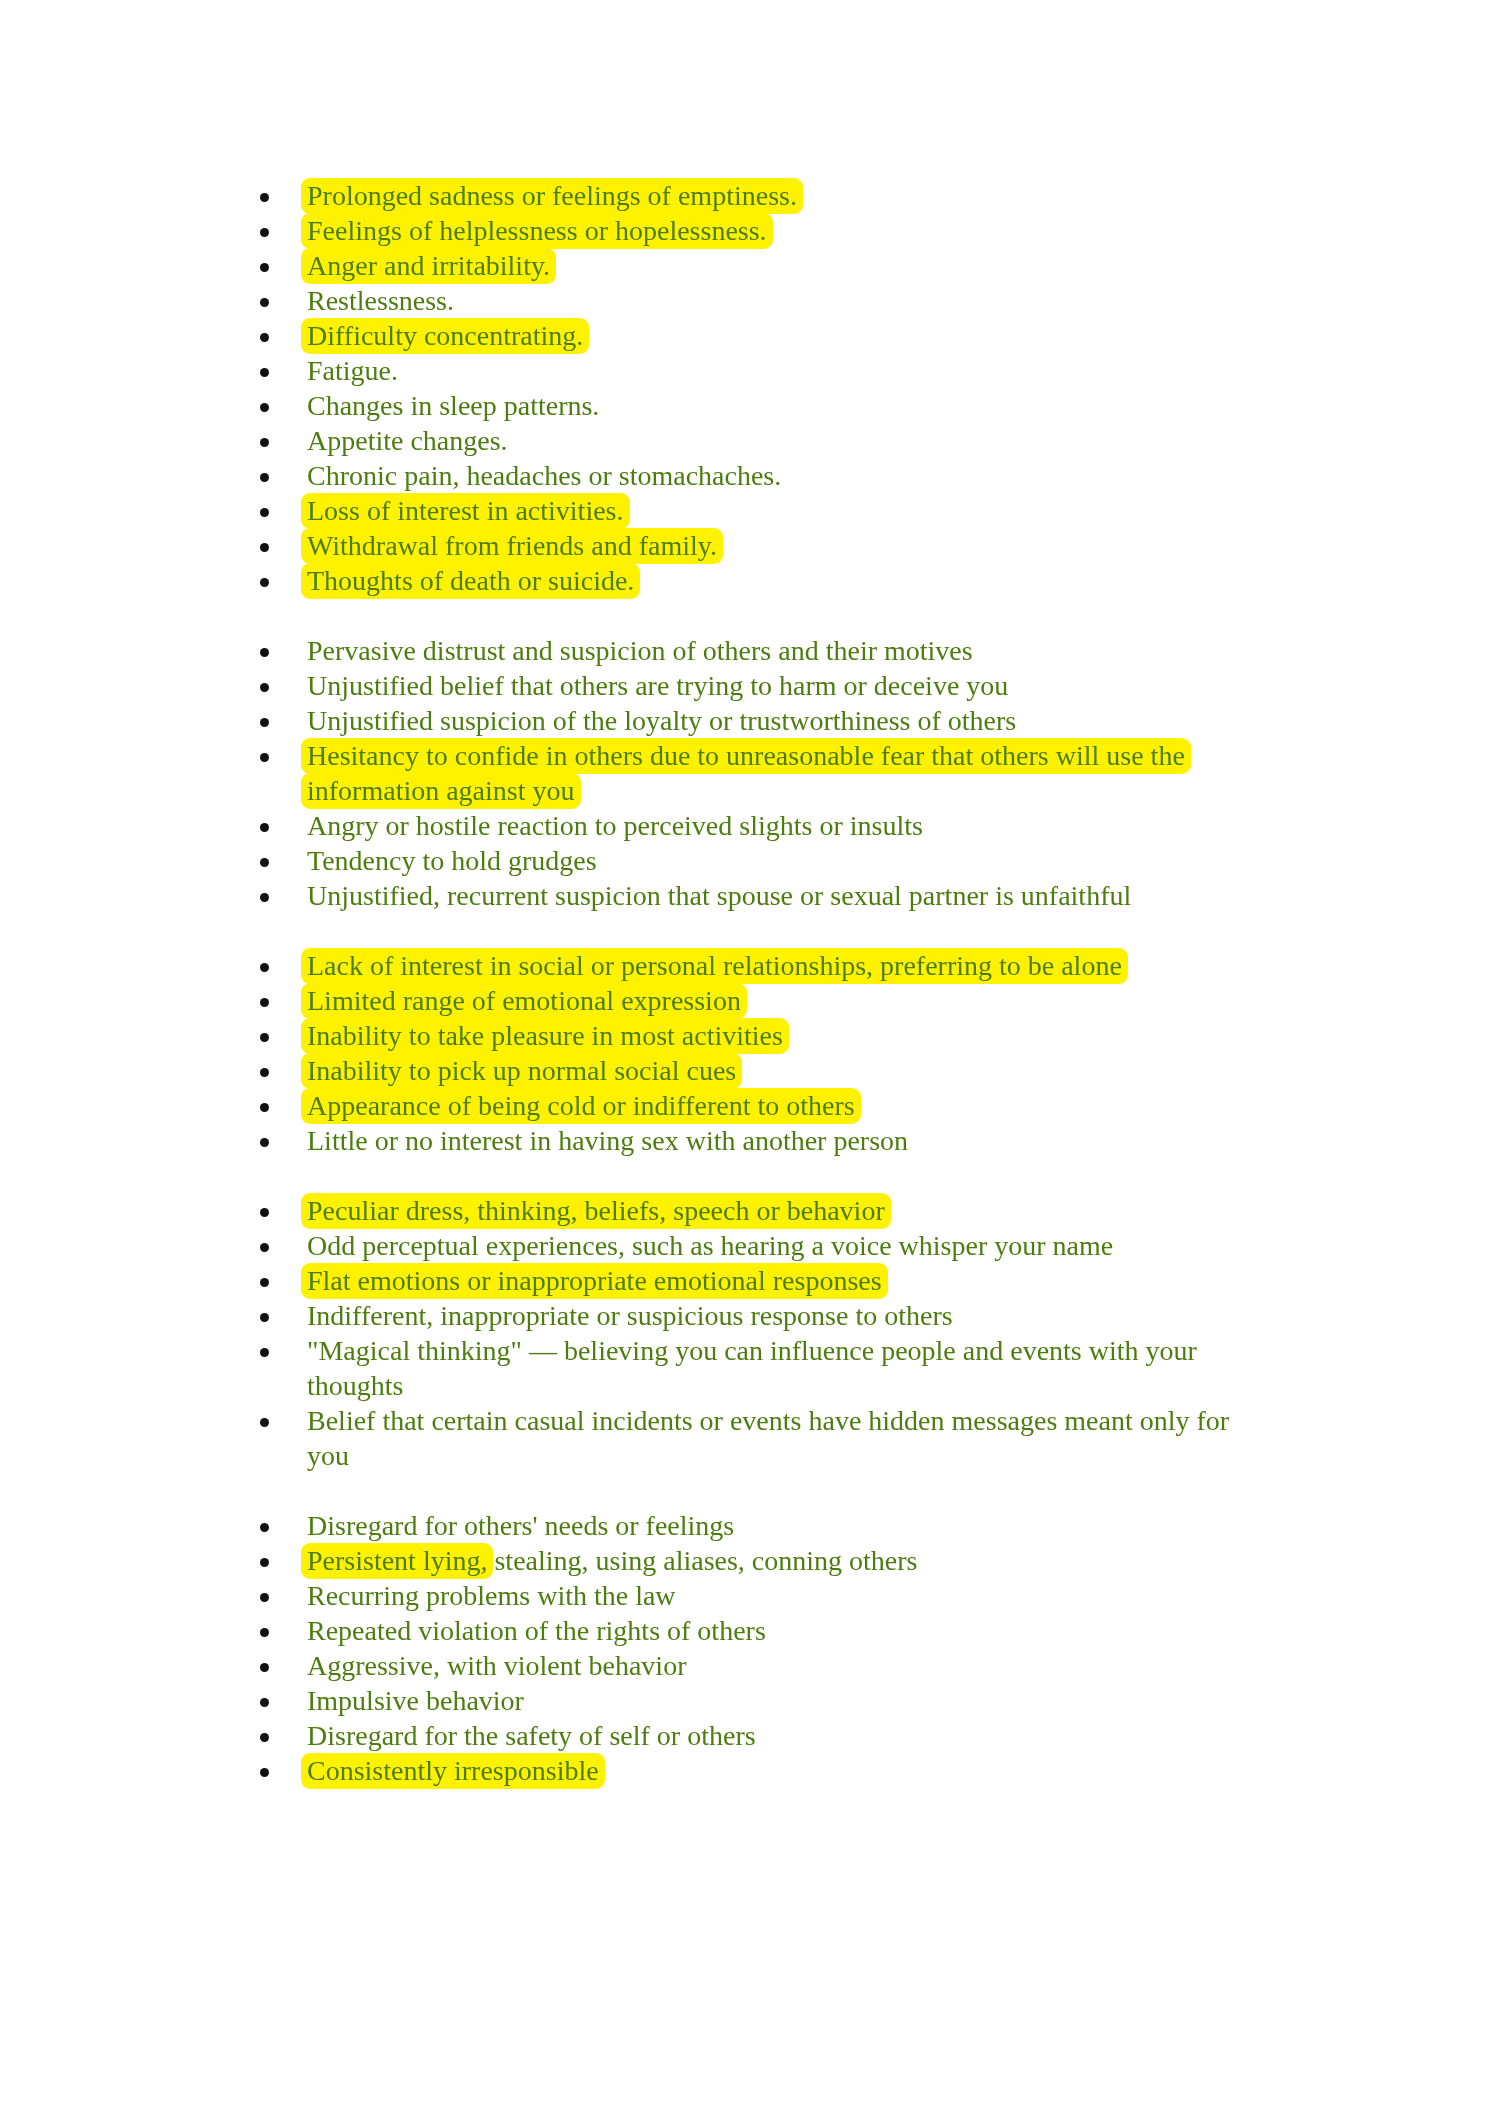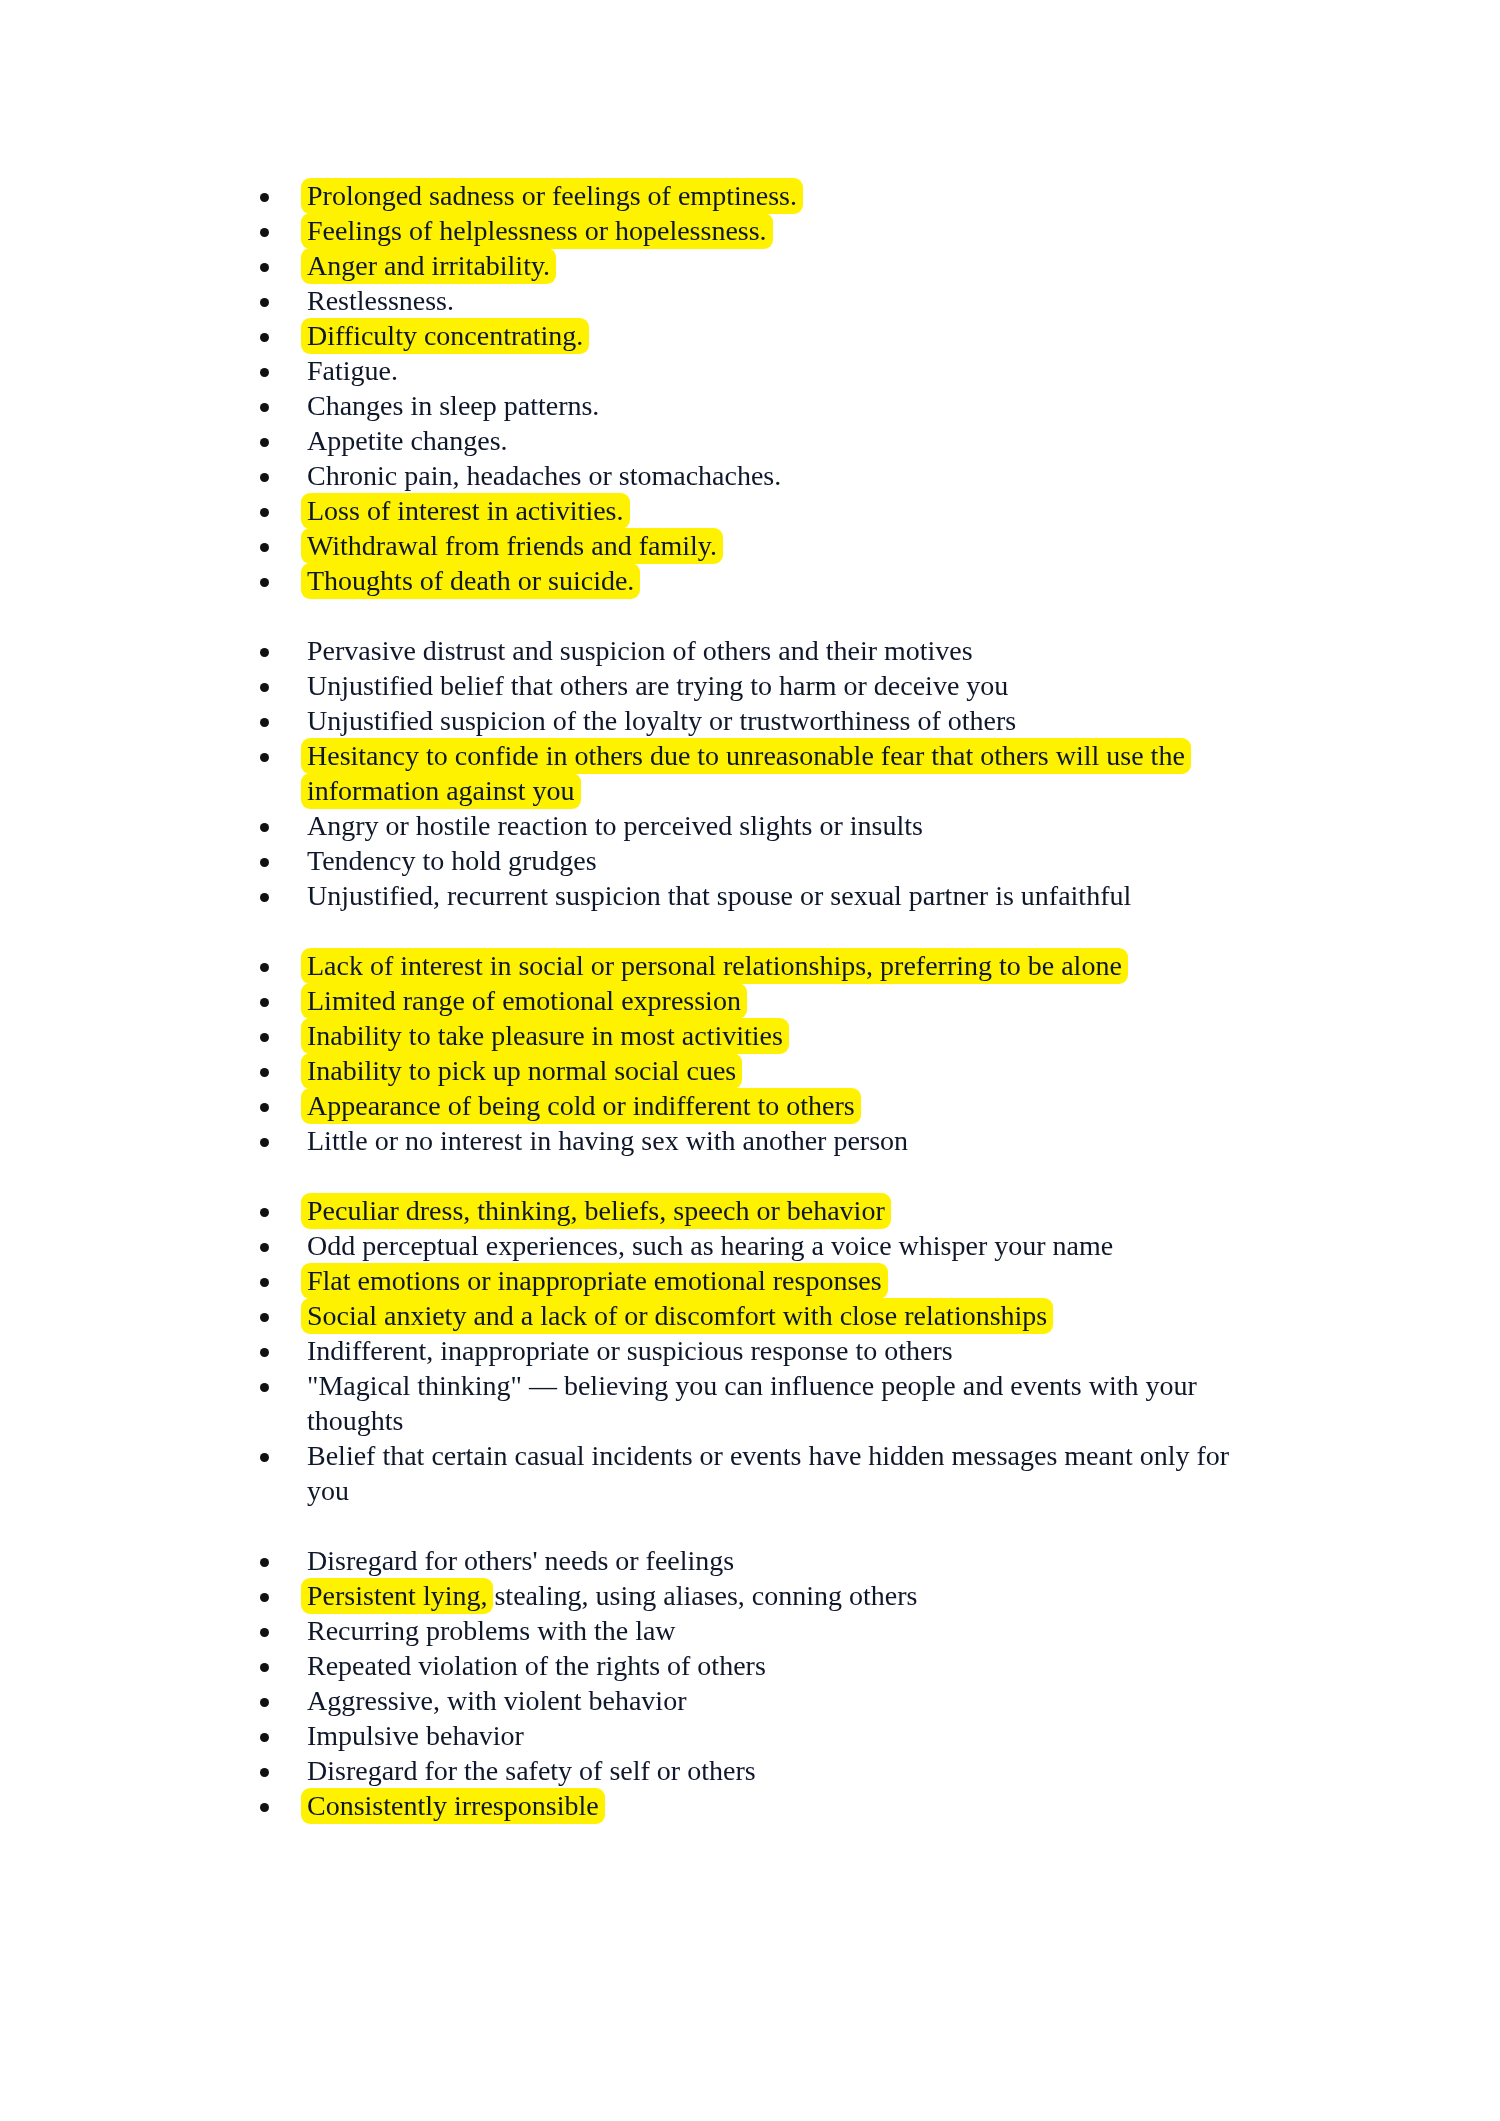--- a/index.html
+++ b/index.html
@@ -3,21 +3,21 @@
 <meta charset="utf-8">
 <style>
   html, body { margin: 0; padding: 0; background: #ffffff; }
   body { width: 1500px; height: 2121px; position: relative; overflow: hidden; }
   .page {
     position: absolute; left: 0; top: 0; width: 1500px; height: 2121px; background: #ffffff;
   }
   .list-block {
     position: absolute; left: 250px; top: 178px; width: 1050px;
     font-family: "Liberation Serif", "DejaVu Serif", serif;
-    font-size: 28px; color: #0f172a;
+    font-size: 28px; color: #4d7c0f;
   }
   .group { margin: 0 0 35px 0; padding: 0; list-style: none; }
   .item {
     position: relative; padding-left: 57px; width: 970px;
     line-height: 35px; min-height: 35px;
   }
   .bullet {
     position: absolute; left: 10px; top: 0; width: 10px; height: 35px;
   }
   .bullet::before {
@@ -68,21 +68,20 @@
         <li class="item"><span class="bullet"></span><span class="hl">Limited range of emotional expression</span></li>
         <li class="item"><span class="bullet"></span><span class="hl">Inability to take pleasure in most activities</span></li>
         <li class="item"><span class="bullet"></span><span class="hl">Inability to pick up normal social cues</span></li>
         <li class="item"><span class="bullet"></span><span class="hl">Appearance of being cold or indifferent to others</span></li>
         <li class="item"><span class="bullet"></span><span class="plain">Little or no interest in having sex with another person</span></li>
       </ul>
       <ul class="group">
         <li class="item"><span class="bullet"></span><span class="hl">Peculiar dress, thinking, beliefs, speech or behavior</span></li>
         <li class="item"><span class="bullet"></span><span class="plain">Odd perceptual experiences, such as hearing a voice whisper your name</span></li>
         <li class="item"><span class="bullet"></span><span class="hl">Flat emotions or inappropriate emotional responses</span></li>
-        <li class="item"><span class="bullet"></span><span class="hl">Social anxiety and a lack of or discomfort with close relationships</span></li>
         <li class="item"><span class="bullet"></span><span class="plain">Indifferent, inappropriate or suspicious response to others</span></li>
         <li class="item"><span class="bullet"></span><span class="plain">"Magical thinking" — believing you can influence people and events with your thoughts</span></li>
         <li class="item"><span class="bullet"></span><span class="plain">Belief that certain casual incidents or events have hidden messages meant only for you</span></li>
       </ul>
       <ul class="group">
         <li class="item"><span class="bullet"></span><span class="plain">Disregard for others' needs or feelings</span></li>
         <li class="item"><span class="bullet"></span><span class="hl">Persistent lying,</span><span class="plain"> stealing, using aliases, conning others</span></li>
         <li class="item"><span class="bullet"></span><span class="plain">Recurring problems with the law</span></li>
         <li class="item"><span class="bullet"></span><span class="plain">Repeated violation of the rights of others</span></li>
         <li class="item"><span class="bullet"></span><span class="plain">Aggressive, with violent behavior</span></li>

